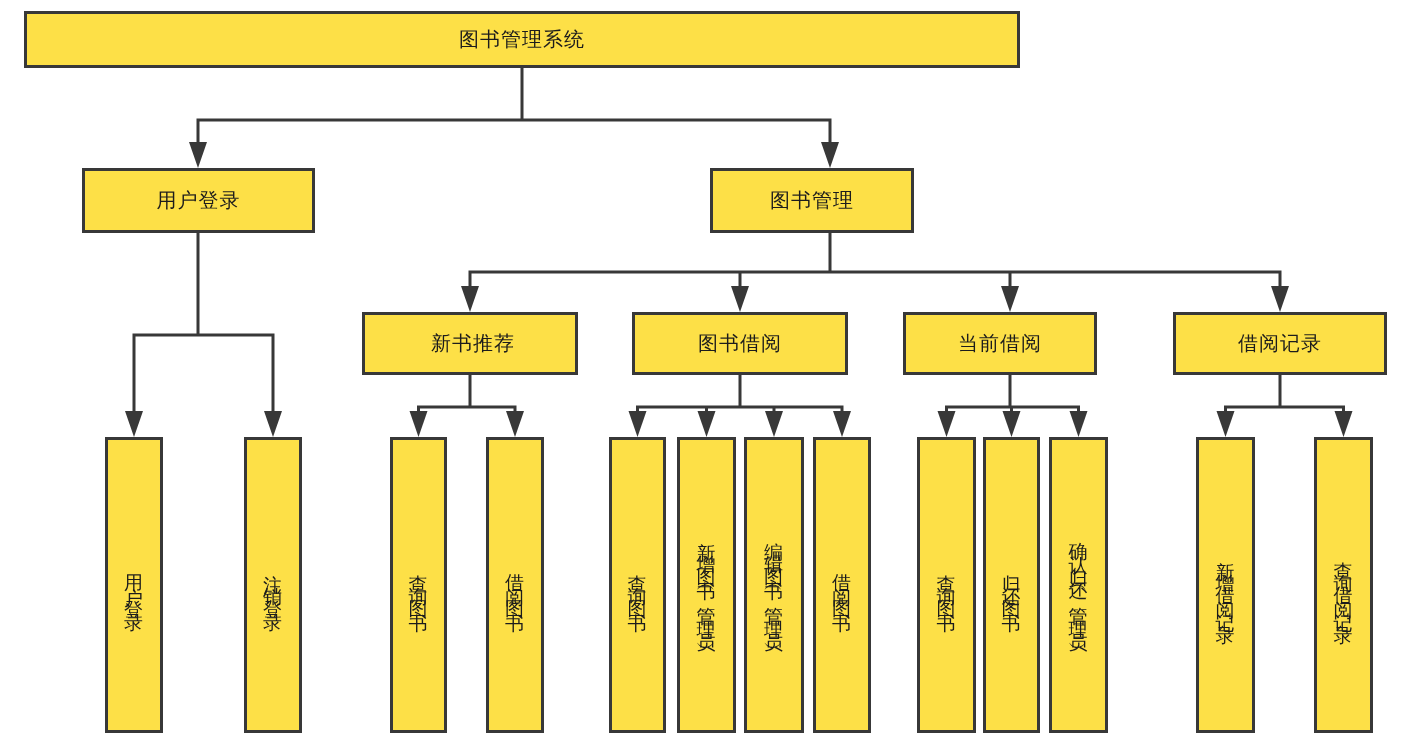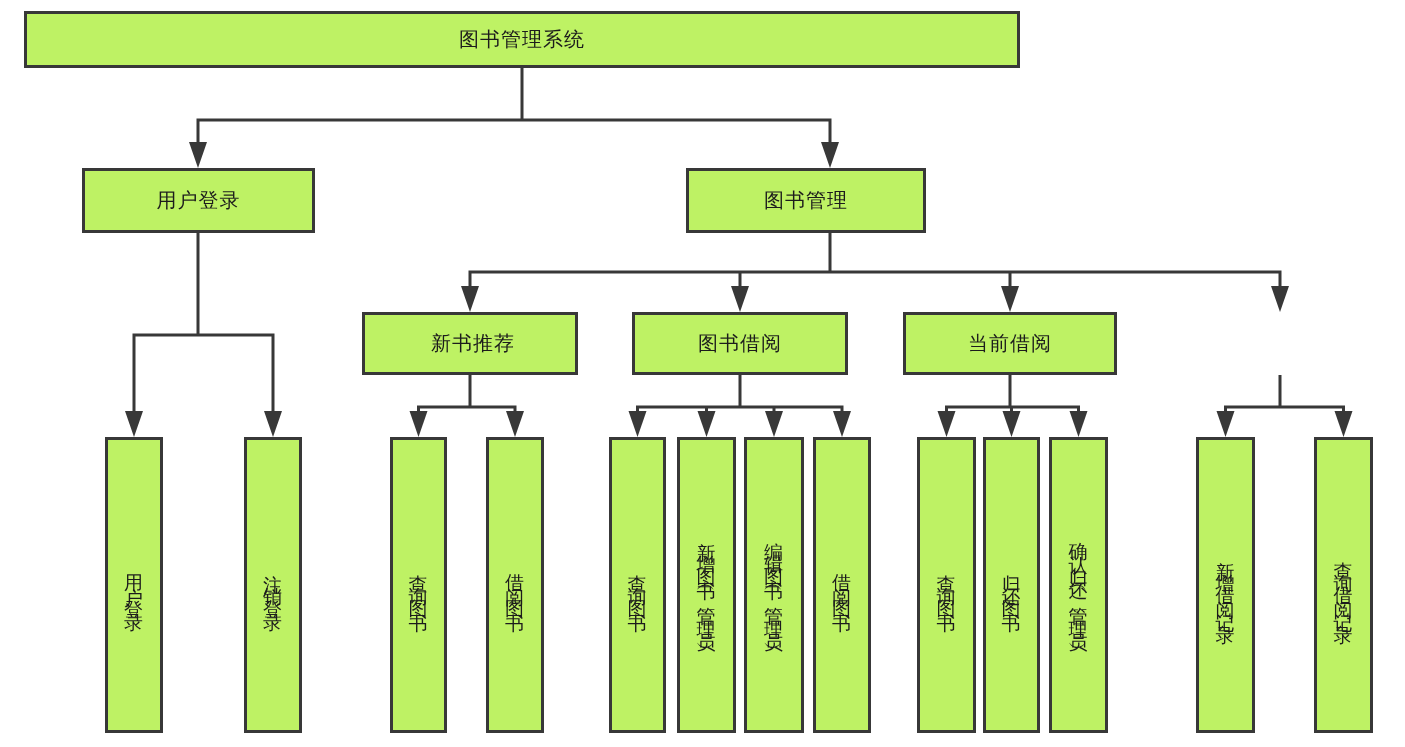--- a/index.html
+++ b/index.html
@@ -12,45 +12,45 @@
     background:var(--bg);
     overflow:hidden;
   }
   #wires {
     position:absolute; left:0; top:0; width:1405px; height:747px;
     z-index:0; pointer-events:none;
   }
   .box {
     position:absolute;
     border:3px solid var(--line);
-    background:#bef264;
+    background:#fde047;
     display:flex; align-items:center; justify-content:center;
     color:var(--text);
     z-index:1;
   }
   .h-box .lbl {
     font-size:20px;
     letter-spacing:1px;
     white-space:nowrap;
   }
   .v-box .lbl {
     writing-mode:vertical-rl;
     text-orientation:mixed;
     font-size:19px;
     line-height:1;
     letter-spacing:13px;
     white-space:nowrap;
   }
   
   #n-root   { left:24px;  top:11px;  width:996px; height:57px; }
   #n-login  { left:82px;  top:168px; width:233px; height:65px; }
-  #n-mgmt   { left:686px; top:168px; width:240px; height:65px; }
+  #n-mgmt   { left:710px; top:168px; width:204px; height:65px; }
   #n-newbook{ left:362px; top:312px; width:216px; height:63px;padding-left:6px; }
   #n-borrow { left:632px; top:312px; width:216px; height:63px; }
-  #n-current{ left:903px; top:312px; width:214px; height:63px;align-items:center; }
+  #n-current{ left:903px; top:312px; width:194px; height:63px;align-items:center; }
   #n-records{ left:1173px;top:312px; width:214px; height:63px; }
   
   .v-box { top:437px; height:296px; }
   #l-userlogin { left:105px;  width:58px; }
   #l-logout    { left:244px;  width:58px; }
   #l-nb-query  { left:390px;  width:57px; }
   #l-nb-borrow { left:486px;  width:58px; }
   #l-bw-query  { left:609px;  width:57px; }
   #l-bw-add    { left:677px;  width:59px; }
   #l-bw-edit   { left:744px;  width:60px; }
@@ -148,20 +148,23 @@
 
   <div class="box h-box" id="n-newbook">
     <span class="lbl">新书推荐</span>
   </div>
   <div class="box h-box" id="n-borrow">
     <span class="lbl">图书借阅</span>
   </div>
   <div class="box h-box" id="n-current">
     <span class="lbl">当前借阅</span>
   </div>
+  <div class="box h-box" id="n-records">
+    <span class="lbl">借阅记录</span>
+  </div>
 
   <div class="box v-box" id="l-userlogin">
     <span class="lbl">用户登录</span>
   </div>
   <div class="box v-box" id="l-logout">
     <span class="lbl">注销登录</span>
   </div>
 
   <div class="box v-box" id="l-nb-query">
     <span class="lbl">查询图书</span>

